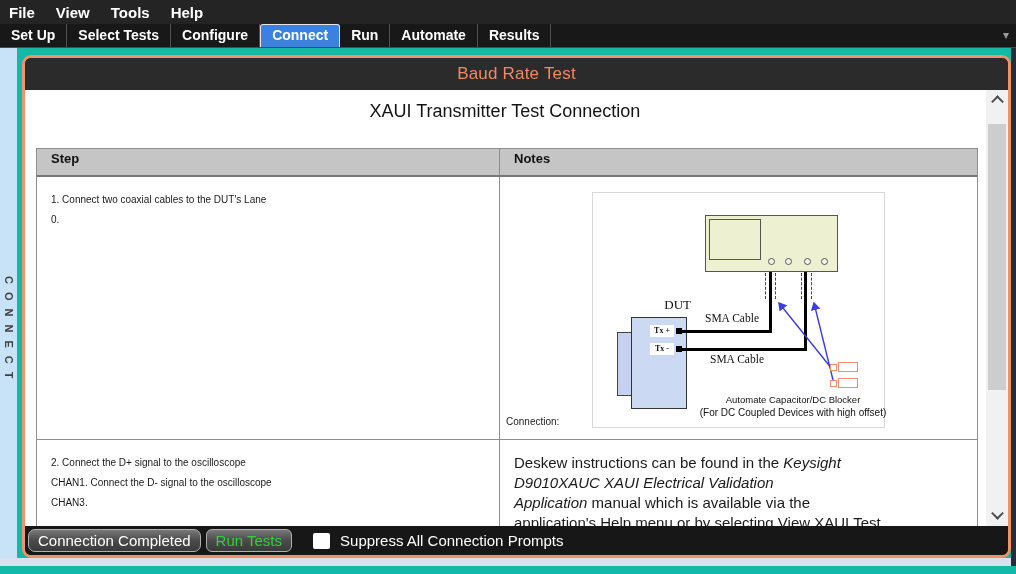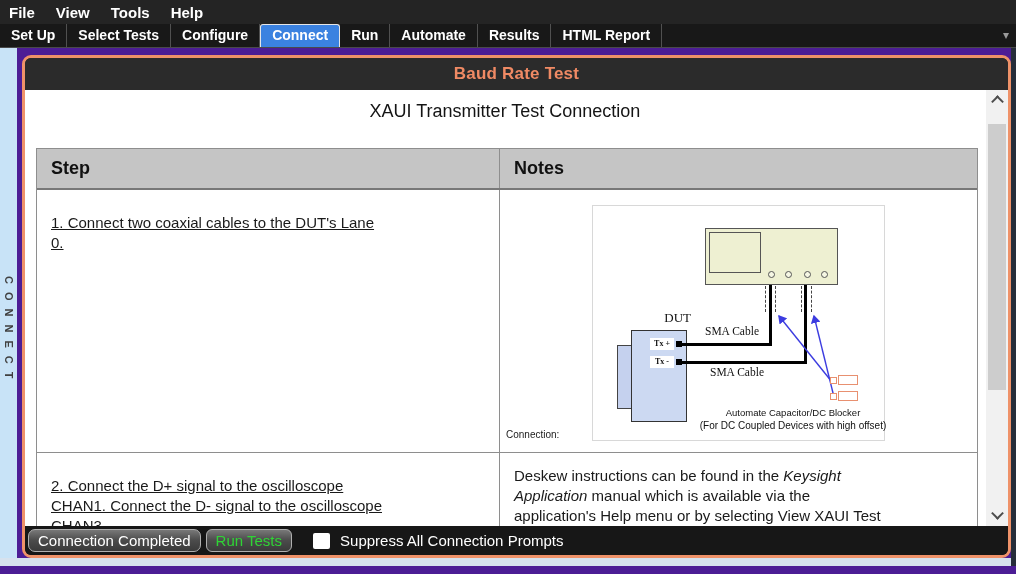--- a/index.html
+++ b/index.html
@@ -1,18 +1,18 @@
 <!DOCTYPE html>
 <html><head>
 <meta charset="utf-8">
 <style>
   * { margin:0; padding:0; box-sizing:border-box; }
   html,body { background:#101010; }
   body { font-family:"Liberation Sans", sans-serif; }
-  .screen { position:relative; width:1016px; height:574px; background:#4c1d95; overflow:hidden; }
+  .screen { position:relative; width:1016px; height:574px; background:#14b8a6; overflow:hidden; }
 
   
   .menubar { position:absolute; left:0; top:0; width:1016px; height:24px; background:#242424;
              display:flex; align-items:center; padding-left:9px; gap:21px; }
   .menubar span { color:#fff; font-size:15px; font-weight:600; cursor:default; }
 
   
   .tabbar { position:absolute; left:0; top:24px; width:1016px; height:24px; background:#181818;
             border-bottom:1px solid #4a4a4a; display:flex; align-items:stretch; }
   .tab { color:#fff; font-size:14px; font-weight:600; line-height:23px; padding:0 11px;
@@ -26,39 +26,39 @@
                 display:flex; align-items:center; justify-content:center; }
   .left-strip .vtext { writing-mode:vertical-rl; font-size:11px; font-weight:700; color:#404040;
                        letter-spacing:8px; transform:translateY(24px); }
   .bottom-strip { position:absolute; left:0; top:558px; width:1011px; height:8px; background:#d6e2ee; }
   .right-strip { position:absolute; left:1011px; top:48px; width:5px; height:518px; background:#262d3a; }
 
   
   .panel { position:absolute; left:22px; top:55px; width:989px; height:503px;
            border:3px solid #ef9269; border-radius:9px; background:#2b2b2b; overflow:hidden;
            display:flex; flex-direction:column; }
-  .panel-title { height:32px; background:#2b2b2b; color:#f08a64; font-size:17px; font-weight:700;
+  .panel-title { height:32px; background:#2b2b2b; color:#f08a64; font-size:17px; font-weight:400;
                  display:flex; align-items:center; justify-content:center; letter-spacing:.2px; }
   .panel-content { position:relative; height:436px; background:#fff; overflow:hidden; }
   .panel-footer { height:29px; background:#171717; display:flex; align-items:center;
                   padding-left:3px; gap:4px; }
 
   
   .heading { position:absolute; left:0; top:11px; width:960px; text-align:center;
              font-size:18px; font-weight:500; color:#141414; }
 
   .ttable { position:absolute; left:11px; top:58px; width:942px; border:1px solid #8e8e8e; background:#fff; }
   .thead { display:flex; background:#c5c5c5; border-bottom:2px solid #787878; }
-  .thead .cell { font-size:18px; font-weight:700; color:#111; padding:9px 0 9px 14px; }
+  .thead .cell { font-size:13px; font-weight:700; color:#111; padding:2px 0 9px 14px; }
   .trow { display:flex; }
   .trow1 { height:263px; border-bottom:1px solid #8e8e8e; }
   .trow2 { min-height:110px; }
   .cell-step { width:463px; border-right:1px solid #8e8e8e; }
   .cell-notes { width:477px; position:relative; }
-  .steptext { padding:23px 0 0 14px; font-size:15px; color:#1a1a1a;text-decoration:underline; }
+  .steptext { padding:13px 0 0 14px; font-size:10px; color:#1a1a1a; }
   .steptext div { line-height:20px; }
   .notestext { padding:13px 0 0 14px; font-size:15px; color:#1a1a1a; }
   .notestext div { line-height:20px; white-space:nowrap; }
   .it { font-style:italic; }
 
   
   .diagram { position:absolute; left:92px; top:15px; width:293px; height:236px;
              border:1px solid #d8d8d8; background:#fff; font-family:"Liberation Serif", serif; }
   .dg-label { position:absolute; color:#111; }
   .lbl-osc { left:112px; top:19px; width:140px; text-align:center; font-size:13px; }
@@ -130,21 +130,20 @@
   </div>
 
   <div class="tabbar">
     <div class="tab">Set Up</div>
     <div class="tab">Select Tests</div>
     <div class="tab">Configure</div>
     <div class="tab active">Connect</div>
     <div class="tab">Run</div>
     <div class="tab">Automate</div>
     <div class="tab">Results</div>
-    <div class="tab">HTML Report</div>
     <span class="tab-caret">▾</span>
   </div>
 
   <div class="left-strip">
     <div class="vtext">CONNECT</div>
   </div>
   <div class="bottom-strip"></div>
   <div class="right-strip"></div>
 
   <div class="panel">
@@ -232,20 +231,21 @@
               <div>2. Connect the D+ signal to the oscilloscope</div>
               <div>CHAN1. Connect the D- signal to the oscilloscope</div>
               <div>CHAN3.</div>
             </div>
           </div>
           <div class="cell-notes">
             <div class="notestext">
               <div>
                 <span>Deskew instructions can be found in the </span><span class="it">Keysight</span>
               </div>
+              <div><span class="it">D9010XAUC XAUI Electrical Validation</span></div>
               <div>
                 <span class="it">Application</span><span> manual which is available via the</span>
               </div>
               <div><span>application's Help menu or by selecting View XAUI Test</span></div>
             </div>
           </div>
         </div>
       </div>
 
       <div class="scrollbar">

